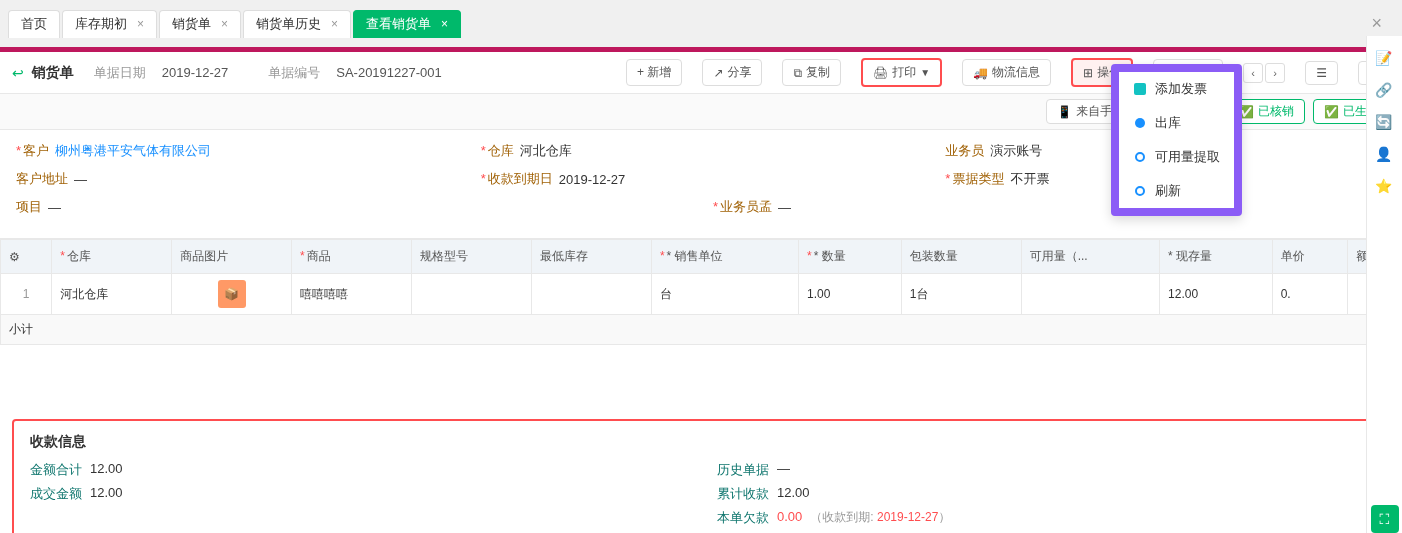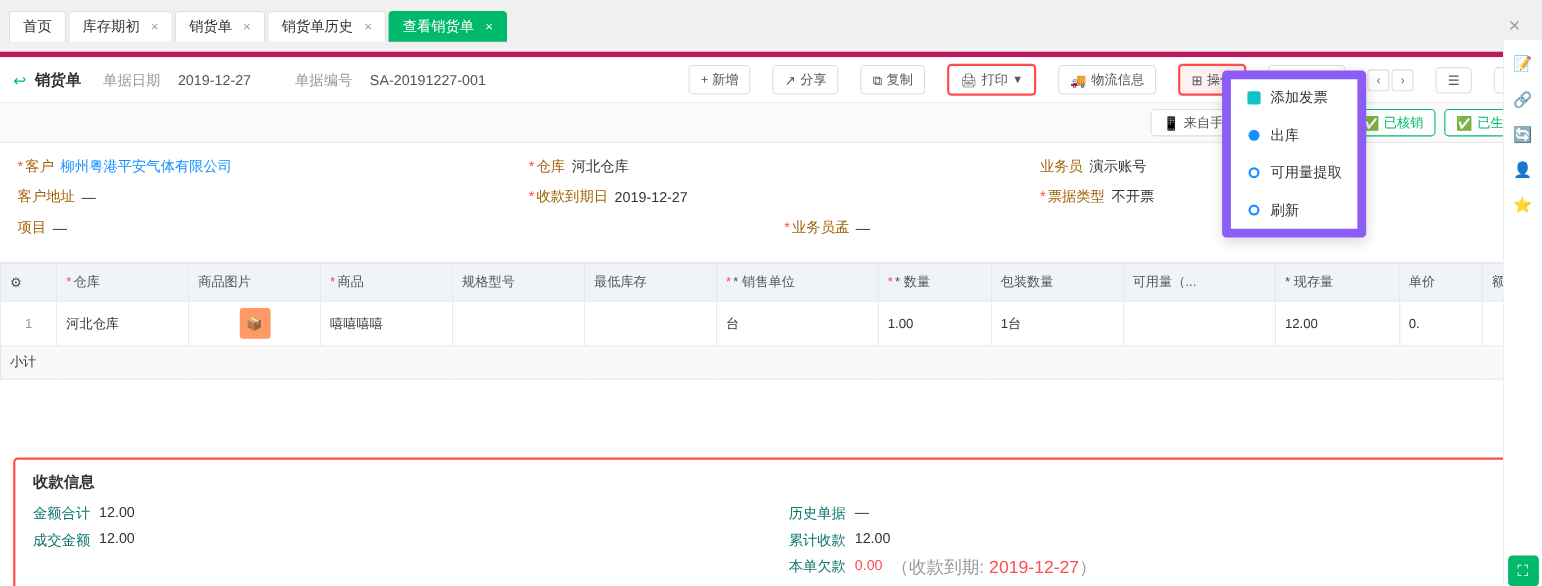--- a/index.html
+++ b/index.html
@@ -76,21 +76,21 @@
     .summary-area {
       border: 2px solid #ff4d4f; margin: 8px 12px; padding: 12px 16px; border-radius: 4px;
       flex-shrink: 0;
     }
     .summary-title { font-size: 14px; font-weight: bold; margin-bottom: 10px; }
     .summary-grid { display: grid; grid-template-columns: 1fr 1fr; gap: 6px 32px; }
     .summary-item { display: flex; gap: 8px; }
     .summary-label { color: #0f766e; white-space: nowrap; }
     .summary-value { color: #333; }
     .summary-value.red { color: #ff4d4f; }
-    .summary-note { color: #999; font-size: 16px; }
+    .summary-note { color: #999; font-size: 12px; }
 
     
     .dropdown-overlay {
       position: fixed; top: 64px; right: 160px; background: #fff; border: 8px solid #8b5cf6;
       border-radius: 4px; box-shadow: 0 4px 12px rgba(0,0,0,0.15); z-index: 1000; min-width: 120px;
     }
     .dropdown-item {
       display: flex; align-items: center; gap: 8px; padding: 8px 14px; cursor: pointer;
       font-size: 13px; color: #333;
     }

